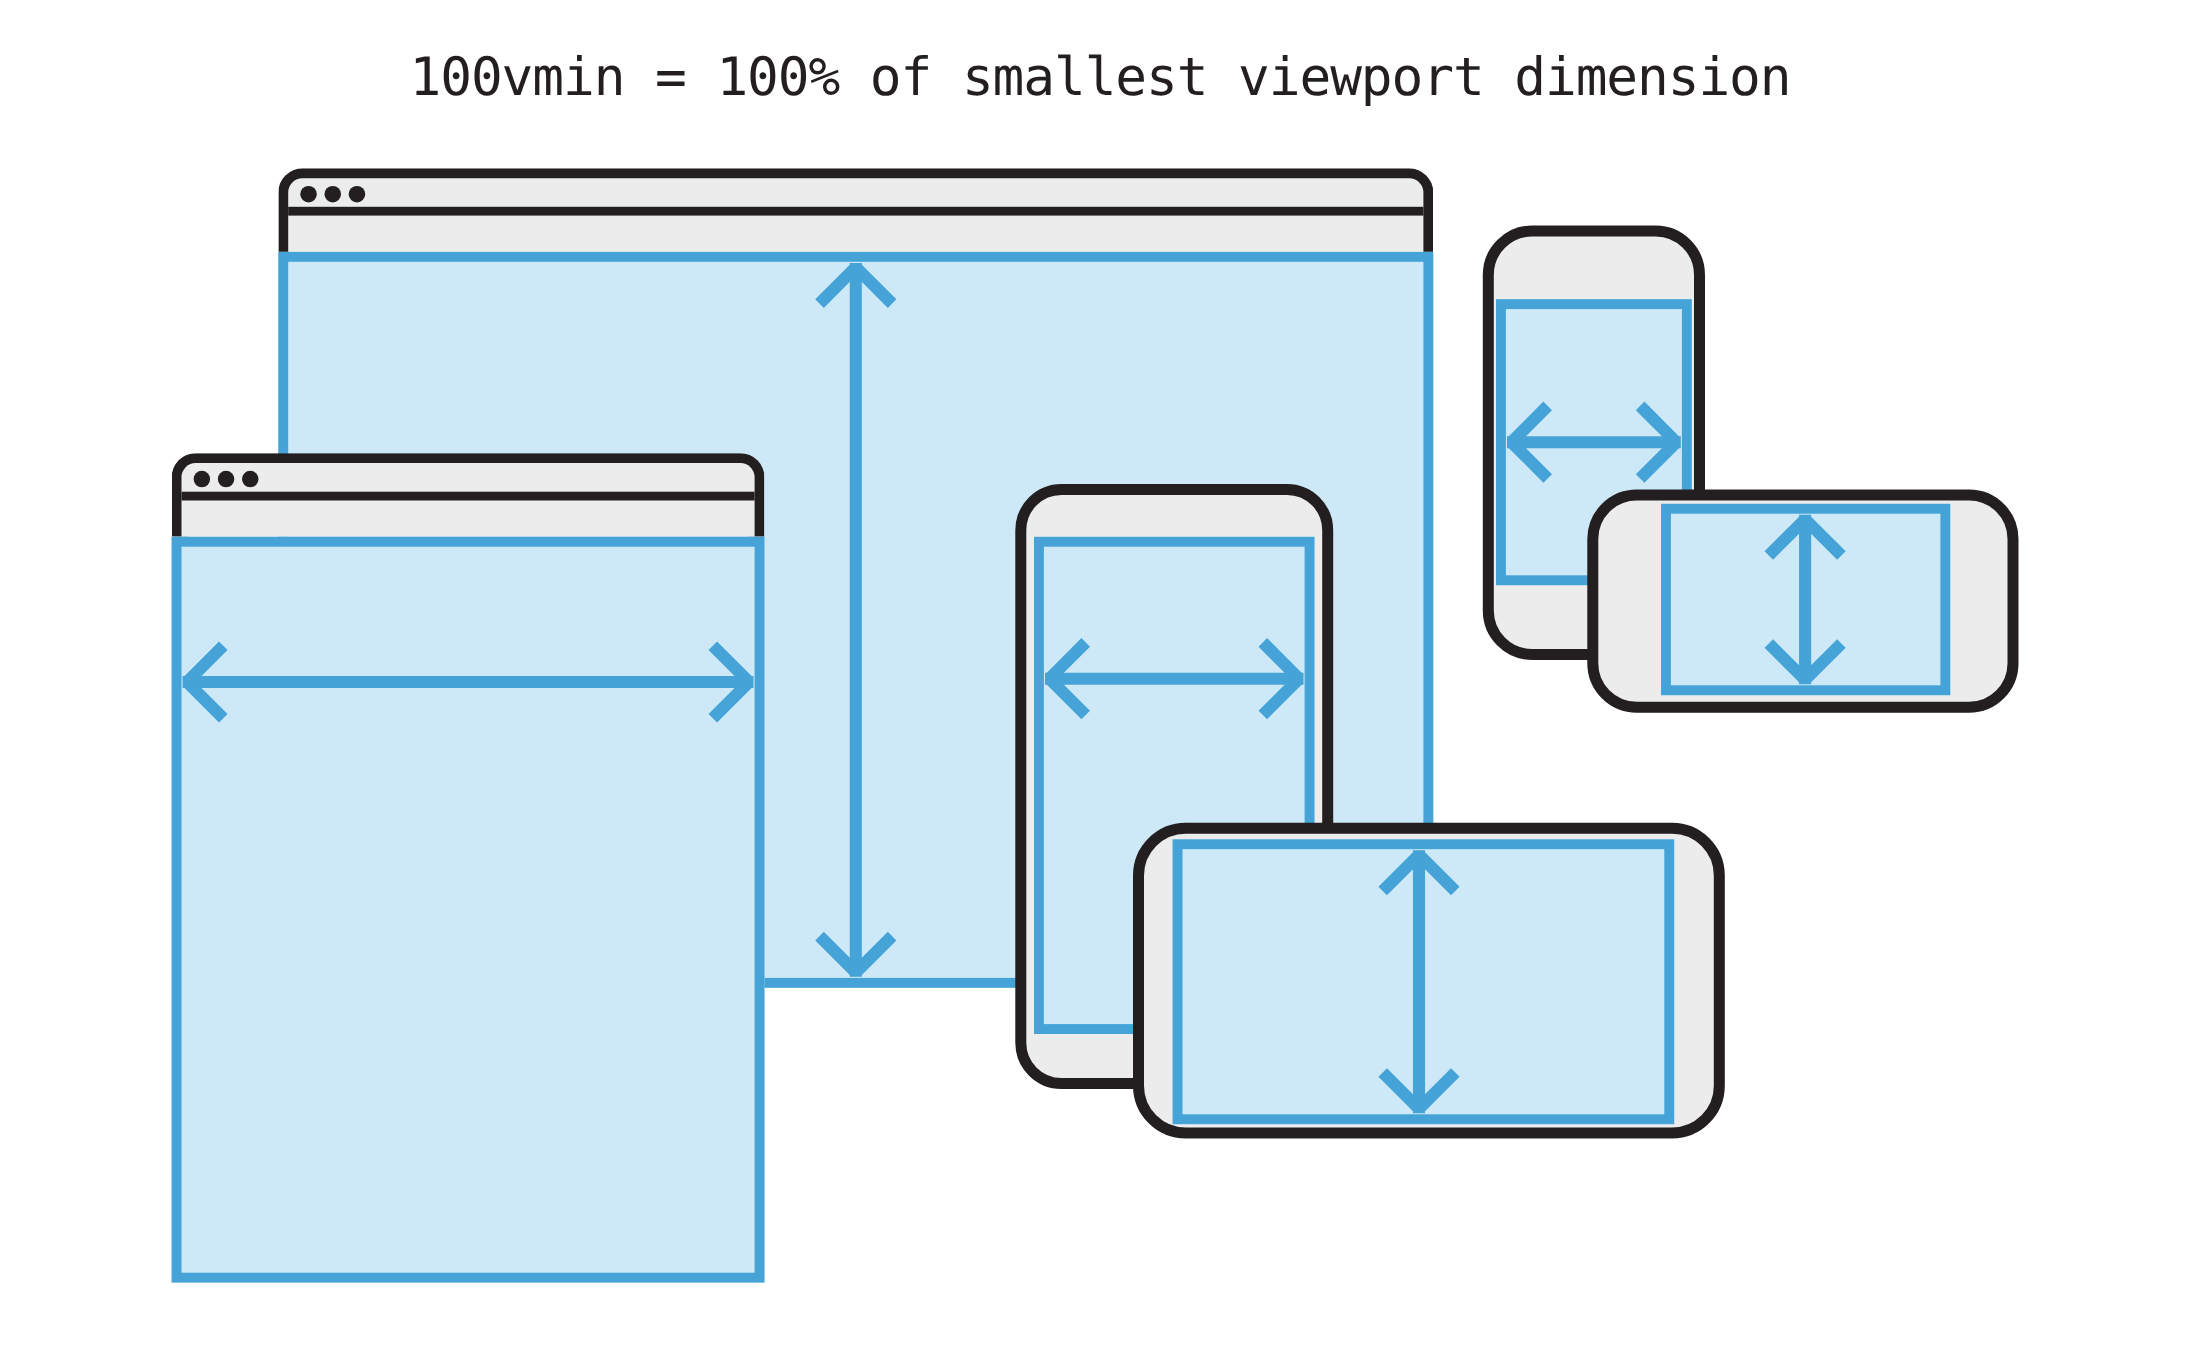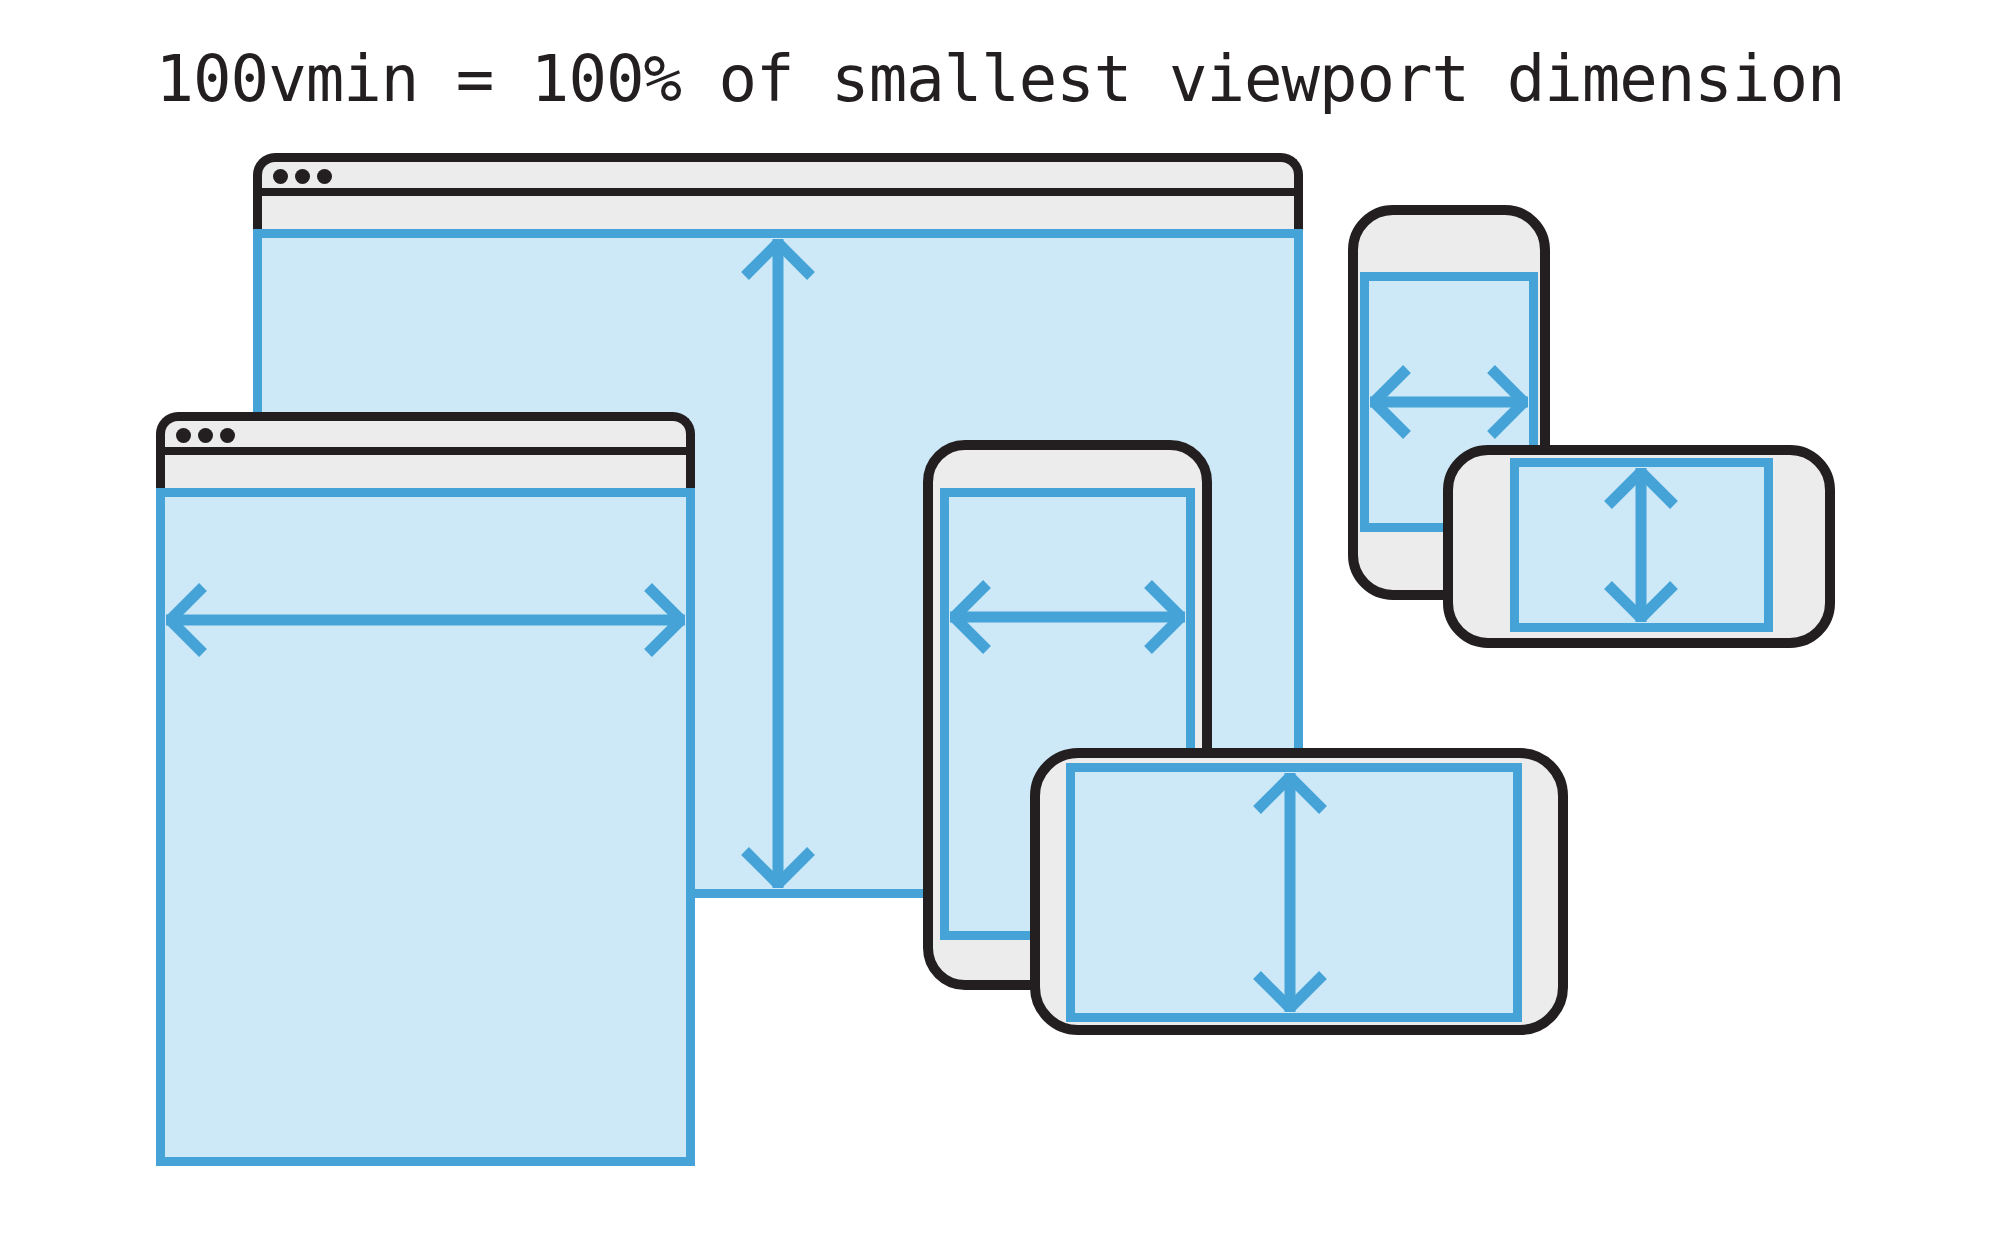--- a/index.html
+++ b/index.html
@@ -9,21 +9,21 @@
     --viewport-blue-border:#45a3d7;
     --viewport-blue-fill:#cde9f8;
     --title-text:#231f20;
   }
   html,body{margin:0;padding:0;}
   body{background:var(--background);font-family:"DejaVu Sans Mono","Liberation Mono",monospace;}
   .canvas{position:relative;width:2000px;height:1240px;background:var(--background);overflow:hidden;}
 
   .title{
     position:absolute;left:0;right:0;top:42px;
-    text-align:center;font-size:64px;letter-spacing:-1px;
+    text-align:center;font-size:48px;letter-spacing:-1px;
     color:var(--title-text);white-space:nowrap;
   }
 
   
   .window{position:absolute;}
   .chrome{
     background:var(--chrome-gray);
     border:9px solid var(--outline-black);
     border-bottom:none;
     border-radius:22px 22px 0 0;

